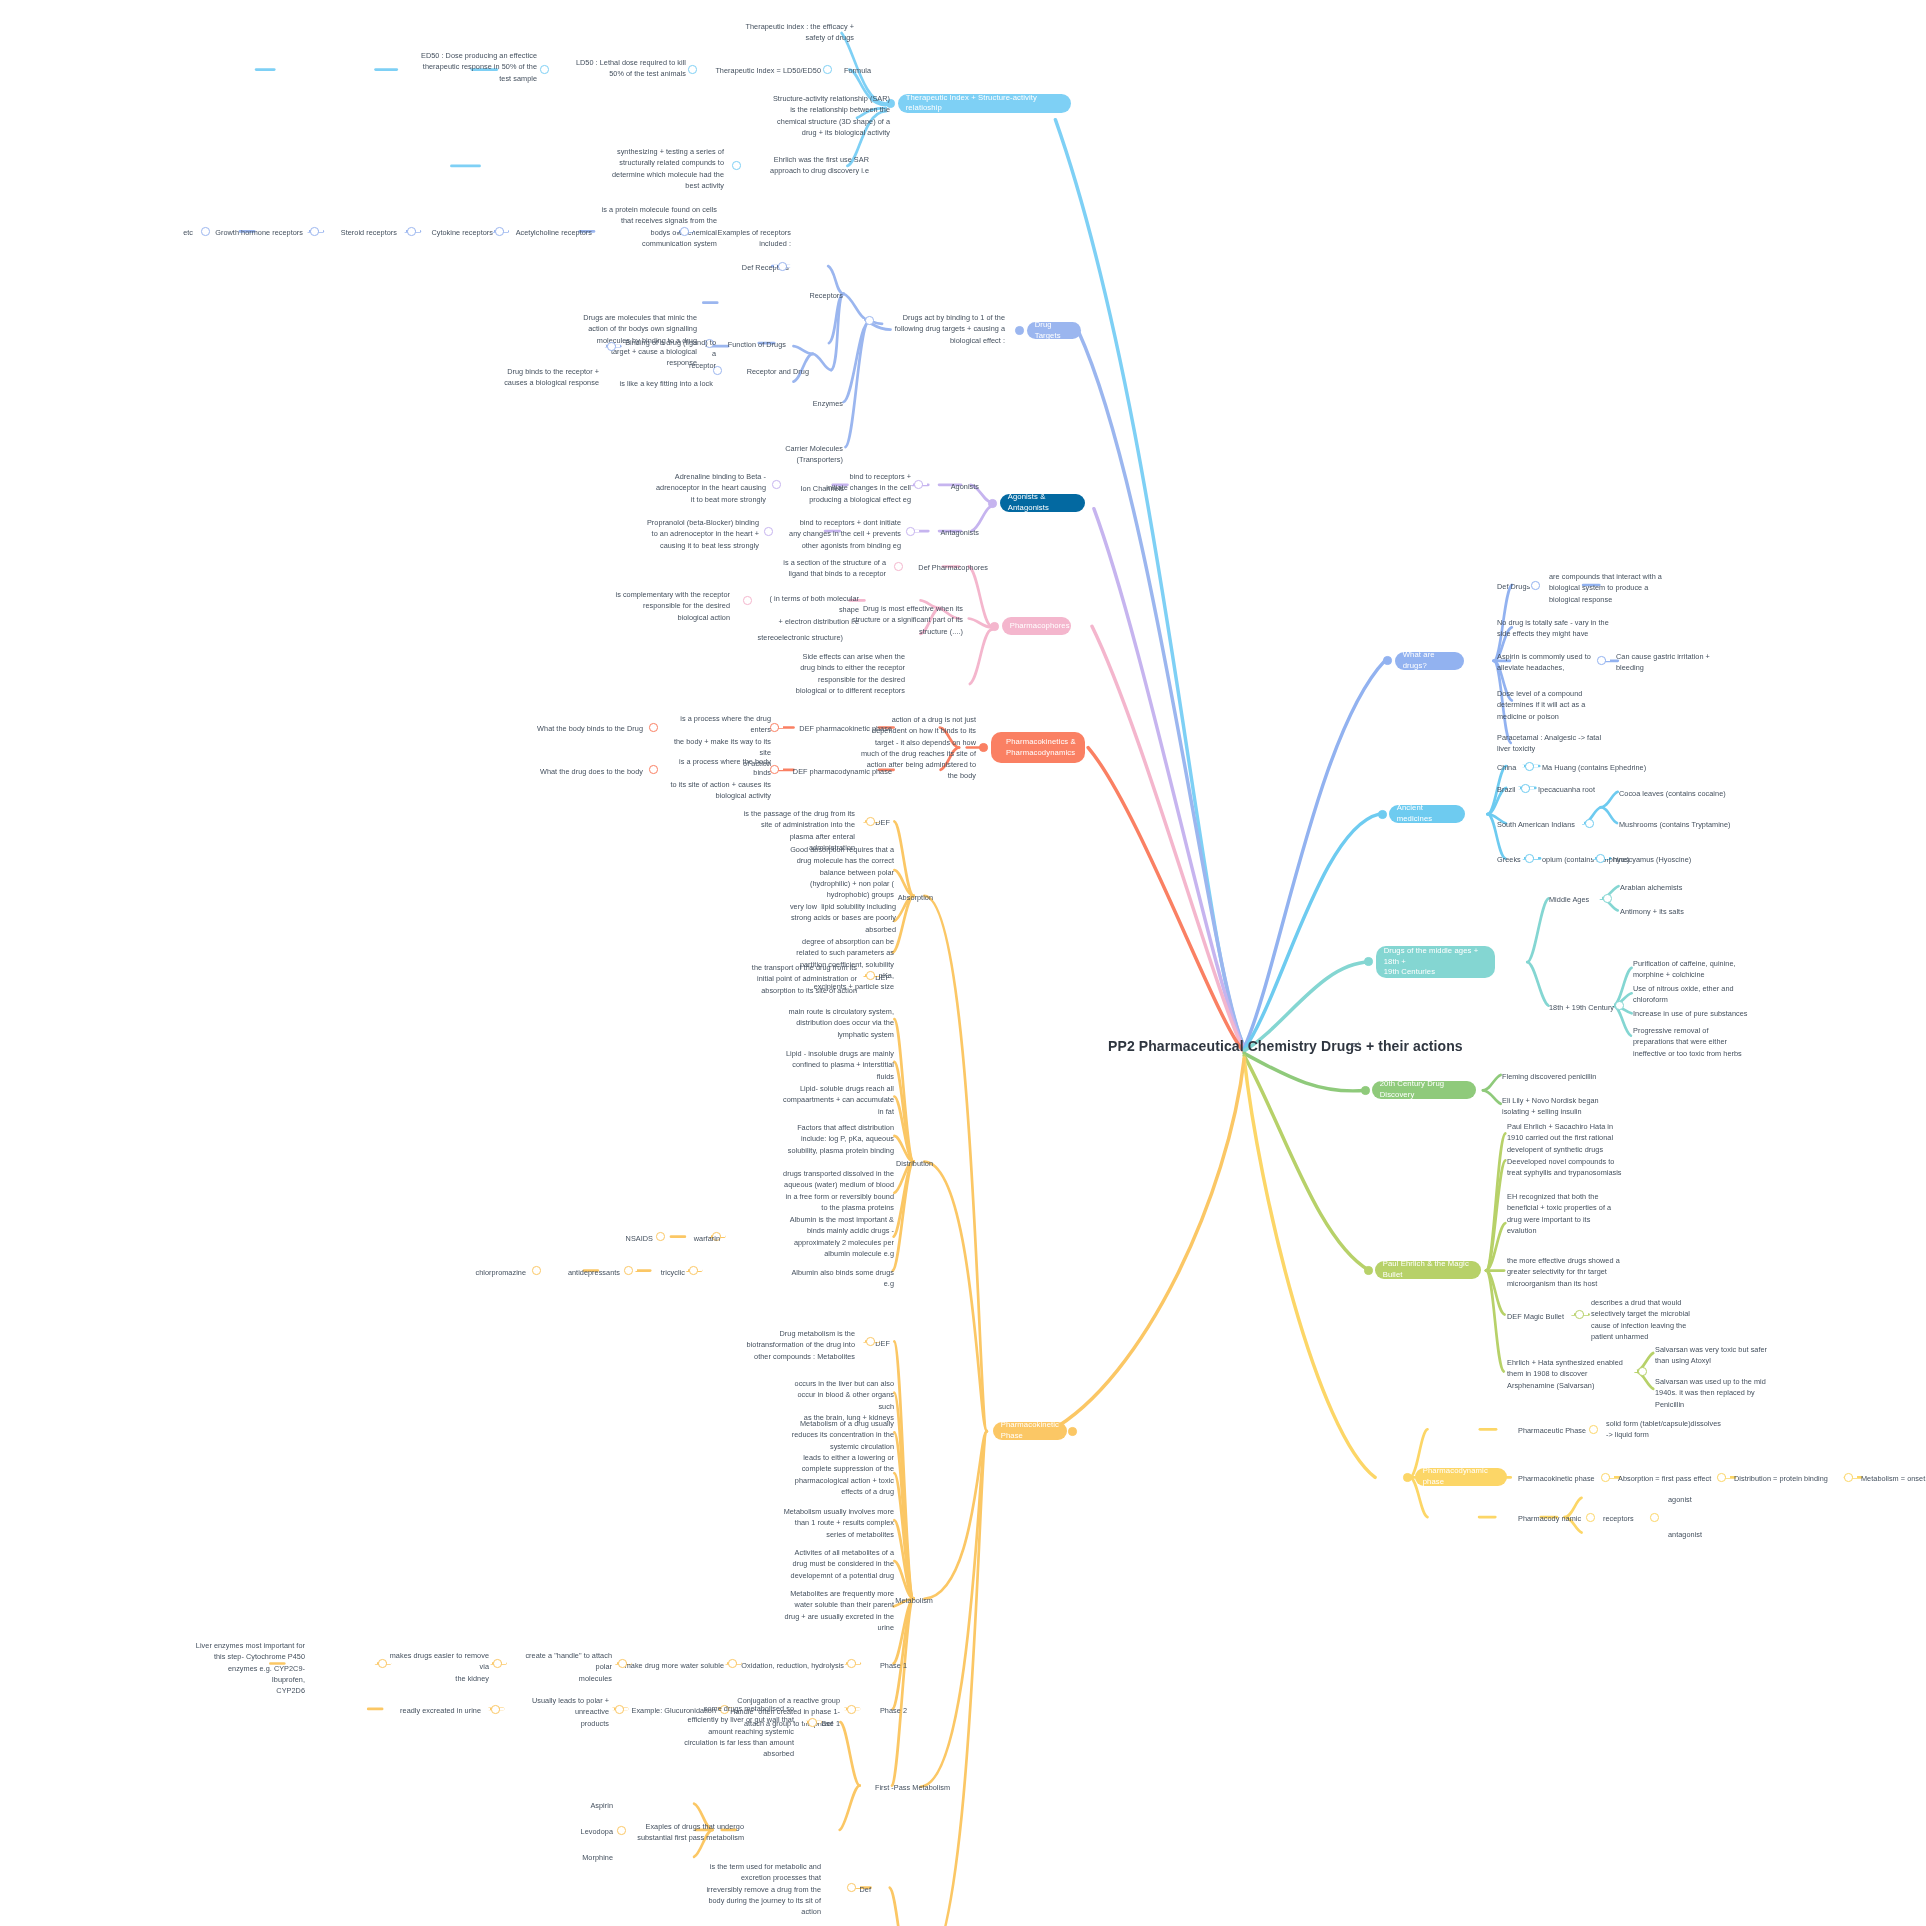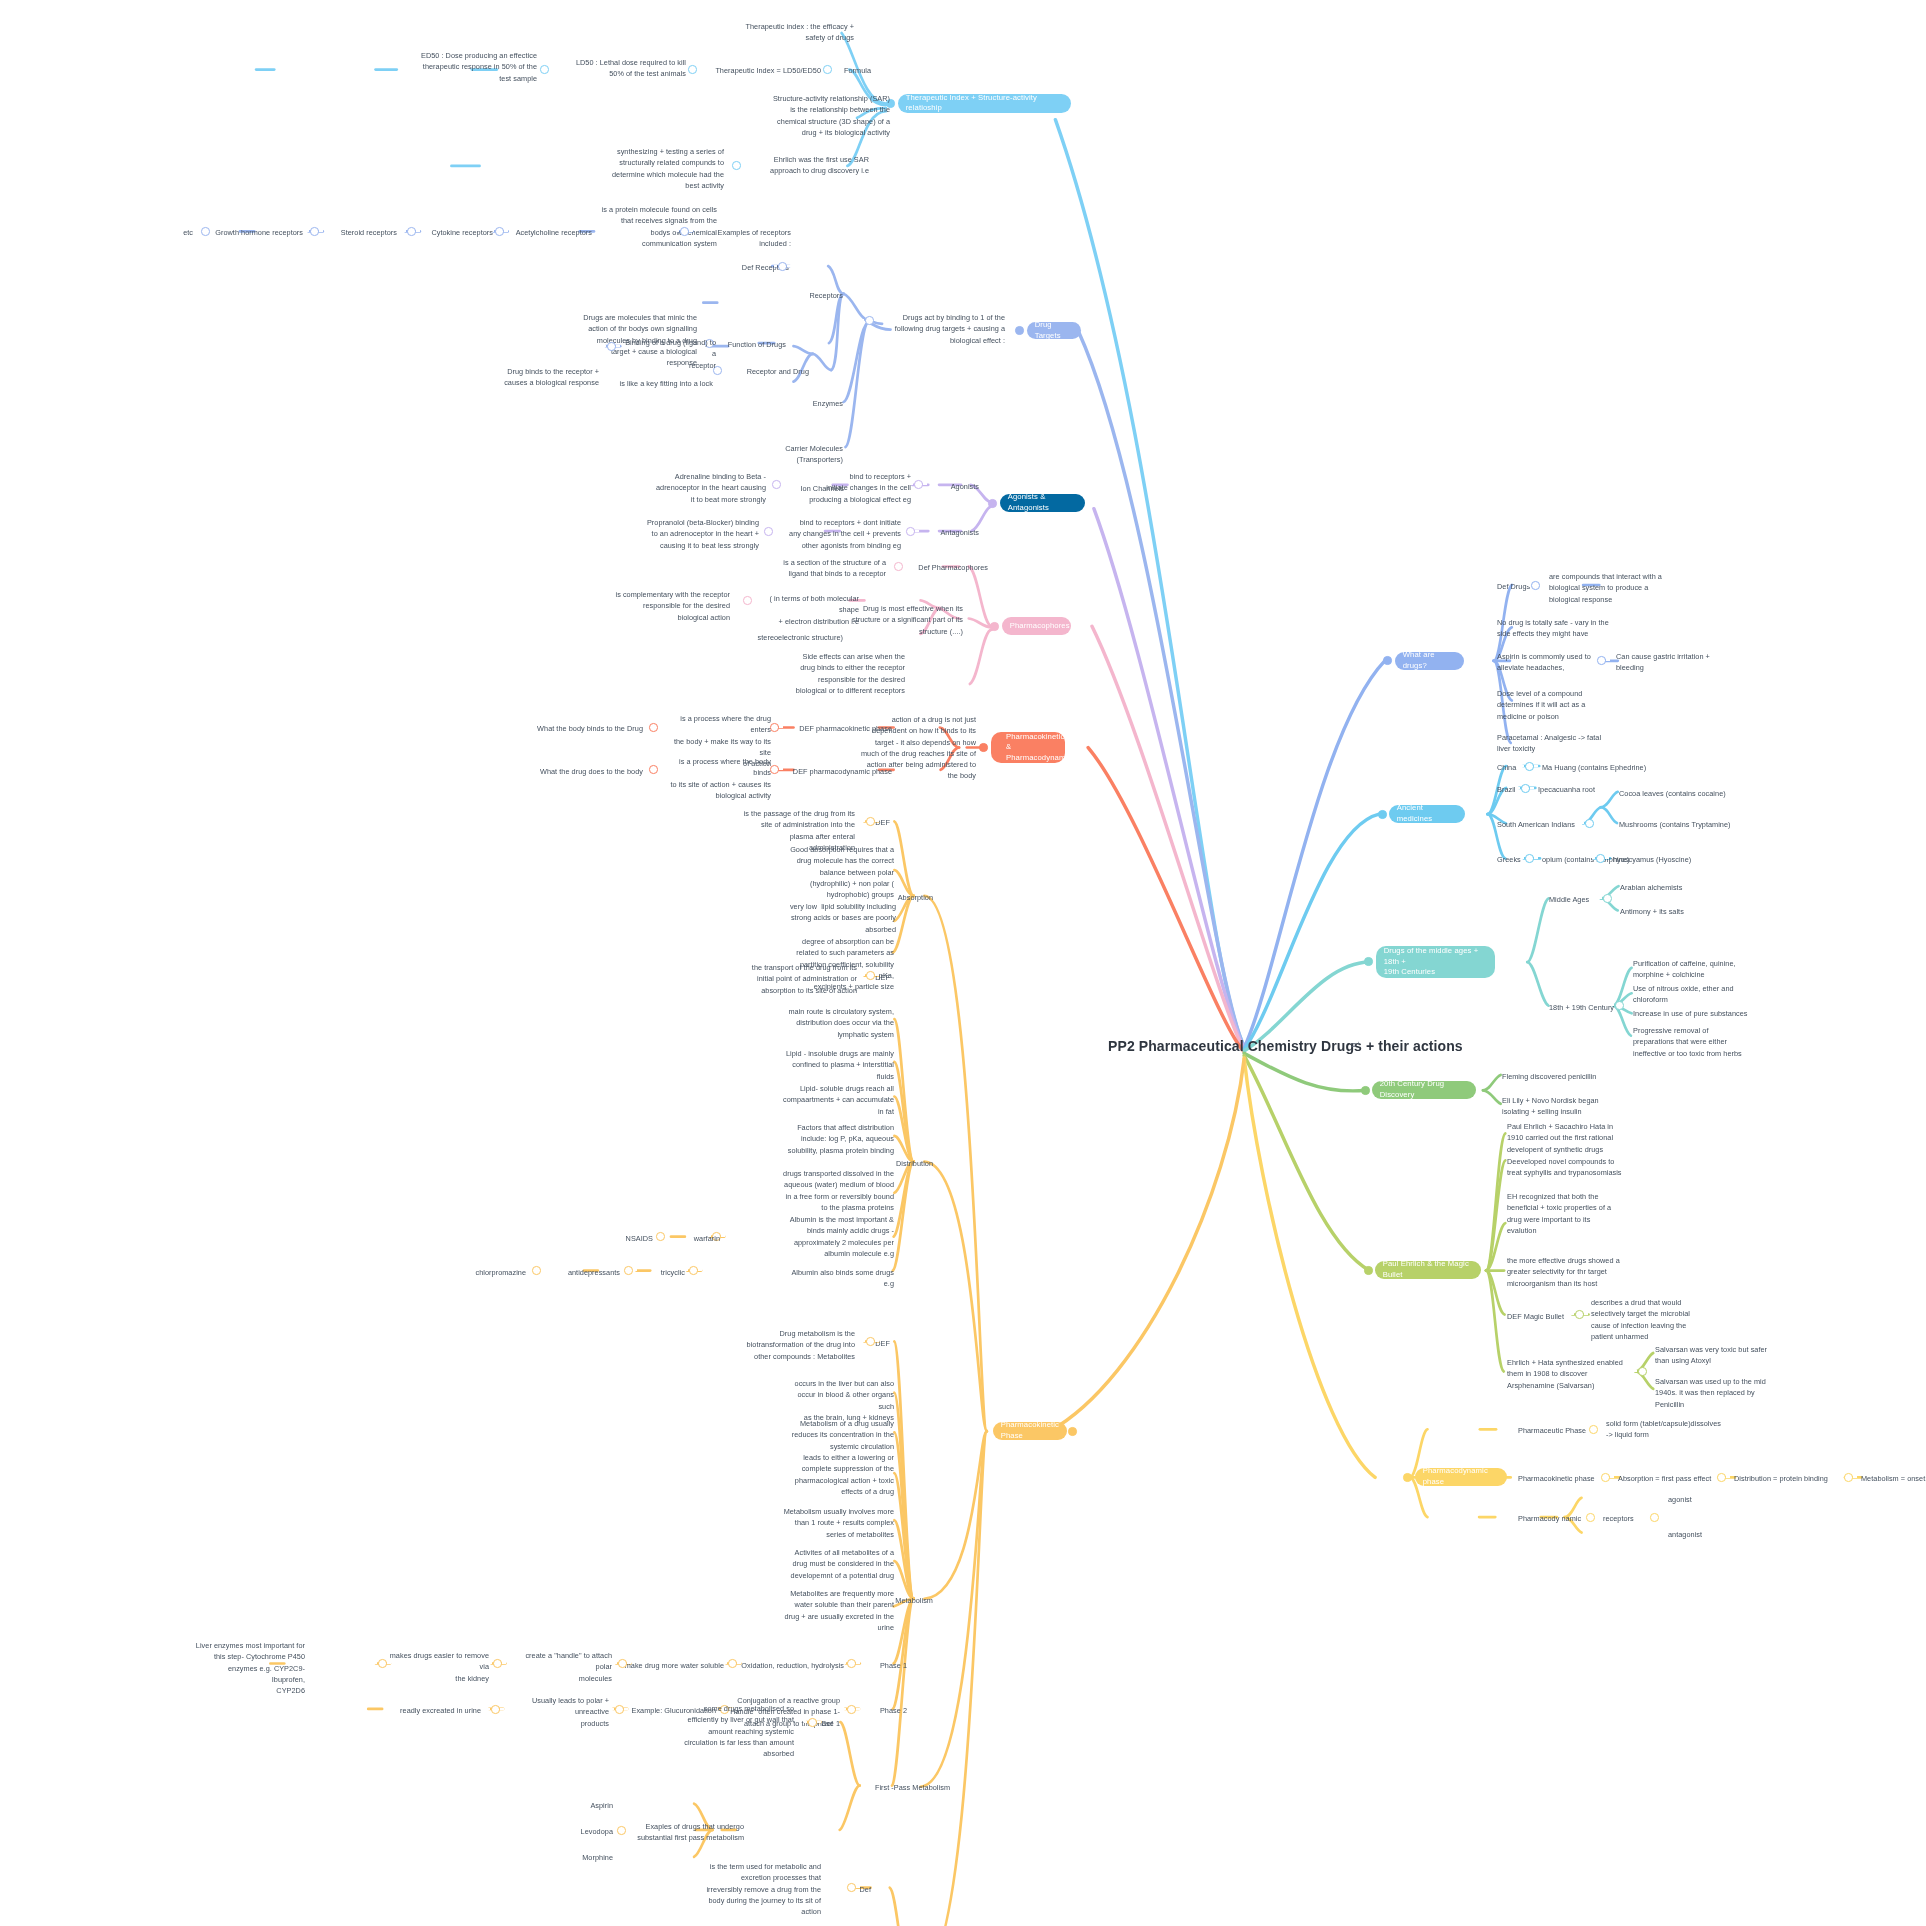--- a/index.html
+++ b/index.html
@@ -322,21 +322,21 @@
     </g>
   </svg>
 
   <div class="root-title" style="left:1108px;top:1038px;">PP2 Pharmaceutical Chemistry Drugs + their actions</div>
   <div class="root-icon" style="left:1351px;top:1039px;">≡⁺</div>
 
   <div class="pill" style="left:898px;top:94px;background:#7ed0f5;width:173px;height:18.5px;">Therapeutic Index + Structure-activity relatioship</div>
   <div class="pill" style="left:1027px;top:322px;background:#9bb6ef;width:54px;height:17px;">Drug Targets</div>
   <div class="pill" style="left:1000px;top:494px;background:#0369a1;width:85px;height:17.7px;">Agonists &amp; Antagonists</div>
   <div class="pill" style="left:1002px;top:617px;background:#f4b6cd;width:69px;height:17.7px;">Pharmacophores</div>
-  <div class="pill" style="left:991px;top:732px;background:#fa8063;width:74px;height:31px;white-space:pre-line;padding-left:15px;">Pharmacokinetics &amp;
+  <div class="pill" style="left:991px;top:732px;background:#fa8063;width:94px;height:31px;white-space:pre-line;padding-left:15px;">Pharmacokinetics &amp;
 Pharmacodynamics</div>
 
   <div class="pill" style="left:1395px;top:652px;background:#92b2f0;width:69px;height:17.7px;">What are drugs?</div>
   <div class="pill" style="left:1389px;top:805px;background:#6ecbf0;width:76px;height:17.7px;">Ancient medicines</div>
   <div class="pill" style="left:1376px;top:946px;background:#84d6d2;width:119px;height:32px;white-space:pre-line;">Drugs of the middle ages + 18th +
 19th Centuries</div>
   <div class="pill" style="left:1372px;top:1081px;background:#8fca7b;width:104px;height:17.7px;">20th Century Drug Discovery</div>
   <div class="pill" style="left:1375px;top:1261px;background:#b7d169;width:106px;height:17.7px;">Paul Ehrlich &amp; the Magic Bullet</div>
   <div class="pill" style="left:1415px;top:1468px;background:#fcd667;width:92px;height:17.7px;">Pharmacodynamic phase</div>
   <div class="pill" style="left:993px;top:1422px;background:#fbc765;width:74px;height:17.7px;">Pharmacokinetic Phase</div>

